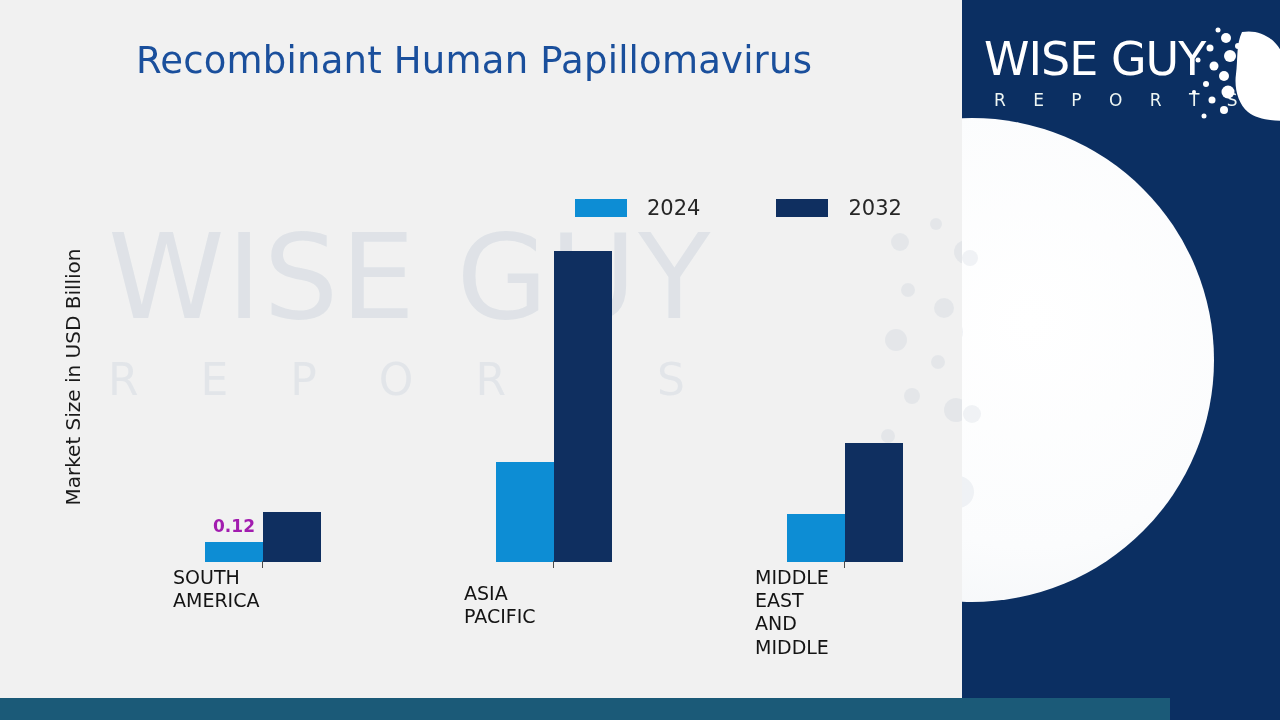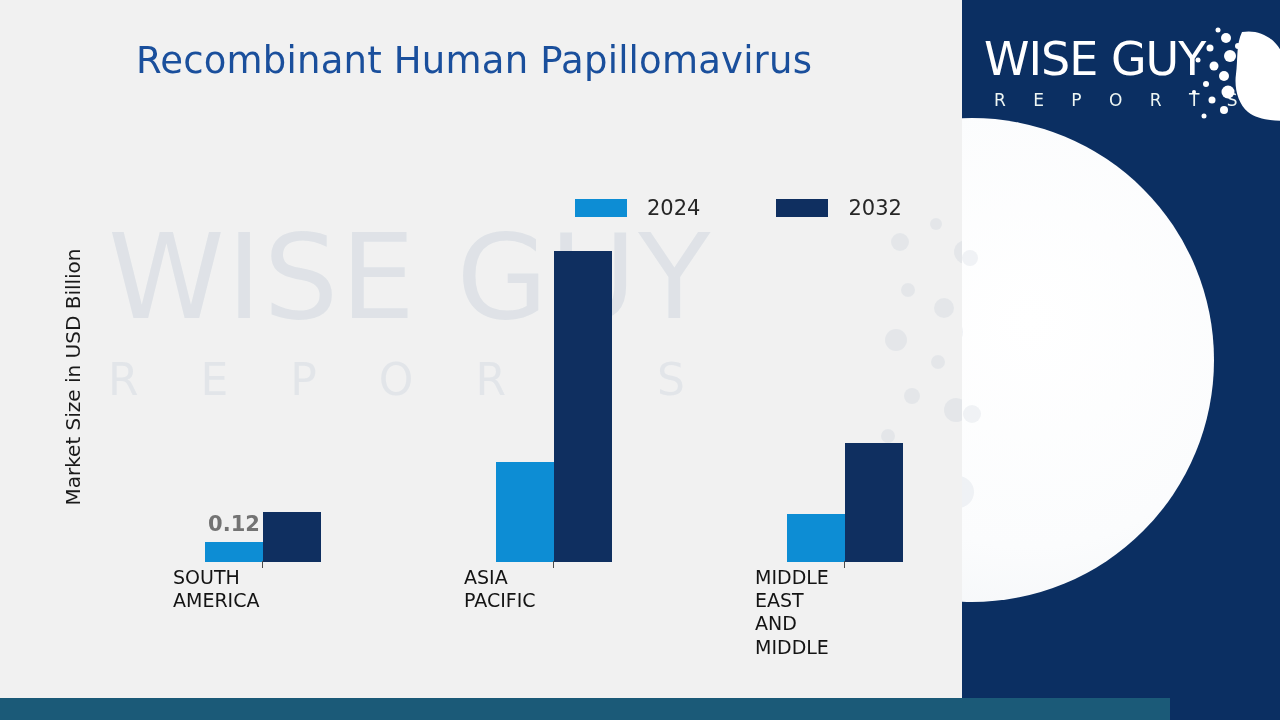--- a/index.html
+++ b/index.html
@@ -39,21 +39,21 @@
   .legend-swatch{width:52px;height:18px;display:inline-block;}
   .legend-label{font-size:21px;color:#262626;margin-left:20px;margin-right:76px;}
 
   
   .plot{position:absolute;left:0;top:0;width:962px;height:720px;}
   .group{position:absolute;bottom:158px;height:320px;}
   .bar{position:absolute;bottom:0;width:58px;}
   .bar.b2024{left:0;}
   .bar.b2032{left:58px;}
   .tick{position:absolute;bottom:-6px;left:57px;width:1px;height:7px;background:#4a4a4a;}
-  .bar-value{position:absolute;font-size:21px;font-weight:bold;color:#737373;white-space:nowrap;}
+  .bar-value{position:absolute;font-size:17px;font-weight:bold;color:#a21caf;white-space:nowrap;}
   .cat-label{position:absolute;top:566px;width:180px;
              font-size:19px;line-height:1.22;color:#141414;}
 
   
   .right-panel{position:absolute;left:962px;top:0;width:318px;height:720px;
                background:#0b2f62;overflow:hidden;}
   .rp-circle{position:absolute;left:-232px;top:118px;width:484px;height:484px;border-radius:50%;
              background:radial-gradient(circle at 62% 42%, #ffffff 0%, #fbfcfd 55%, #eef1f4 100%);}
   .rp-face{position:absolute;left:-100px;top:112px;width:260px;height:500px;opacity:1;}
   .rp-mol{position:absolute;left:-236px;top:118px;width:300px;height:484px;opacity:.45;}
@@ -123,21 +123,21 @@
           <div class="bar-value" style="left: 0px; bottom: 26px; width: 58px; text-align: center;">0.12</div>
           <div class="bar b2032" title="2032 · SOUTH AMERICA · 0.3" style="height: 50px; background: rgb(15, 47, 96);"></div>
           <div class="tick"></div>
         </div>
         <div class="cat-label" style="left: 173px;"><span>SOUTH</span><br><span>AMERICA</span></div>
         <div class="group" style="left: 496px; bottom: 158px; width: 116px;">
           <div class="bar b2024" title="2024 · ASIA PACIFIC · 0.6" style="height: 100px; background: rgb(13, 141, 212);"></div>
           <div class="bar b2032" title="2032 · ASIA PACIFIC · 1.86" style="height: 311px; background: rgb(15, 47, 96);"></div>
           <div class="tick"></div>
         </div>
-        <div class="cat-label" style="left: 464px;"><span>ASIA</span><br><span>PACIFIC</span></div>
+        <div class="cat-label" style="left: 464px; margin-top: 16px;"><span>ASIA</span><br><span>PACIFIC</span></div>
         <div class="group" style="left: 787px; bottom: 158px; width: 116px;">
           <div class="bar b2024" title="2024 · MIDDLE EAST AND AFRICA · 0.29" style="height: 48px; background: rgb(13, 141, 212);"></div>
           <div class="bar b2032" title="2032 · MIDDLE EAST AND AFRICA · 0.71" style="height: 119px; background: rgb(15, 47, 96);"></div>
           <div class="tick"></div>
         </div>
         <div class="cat-label" style="left: 755px;"><span>MIDDLE</span><br><span>EAST</span><br><span>AND</span><br><span>MIDDLE</span></div>
       </div>
   </div>
 
   <div class="right-panel">

